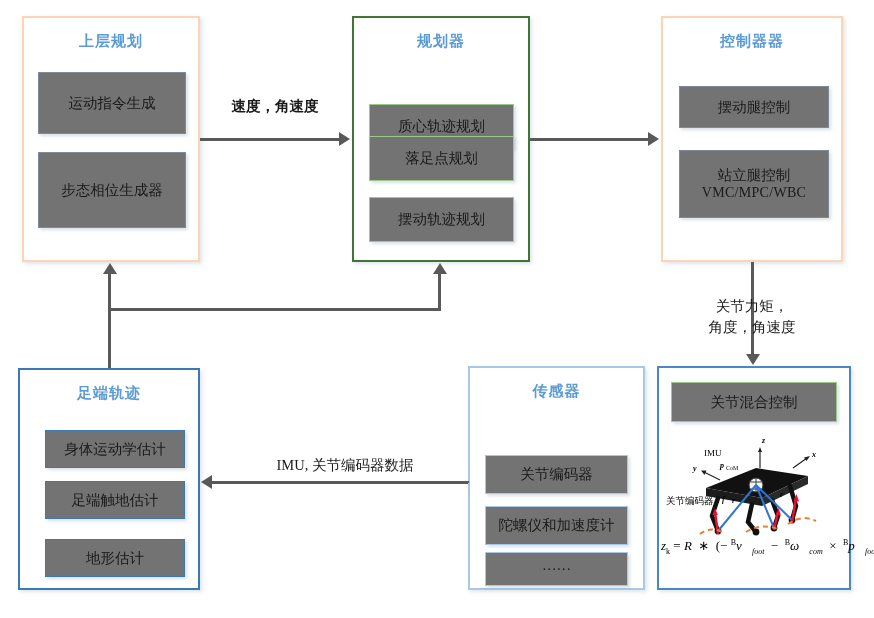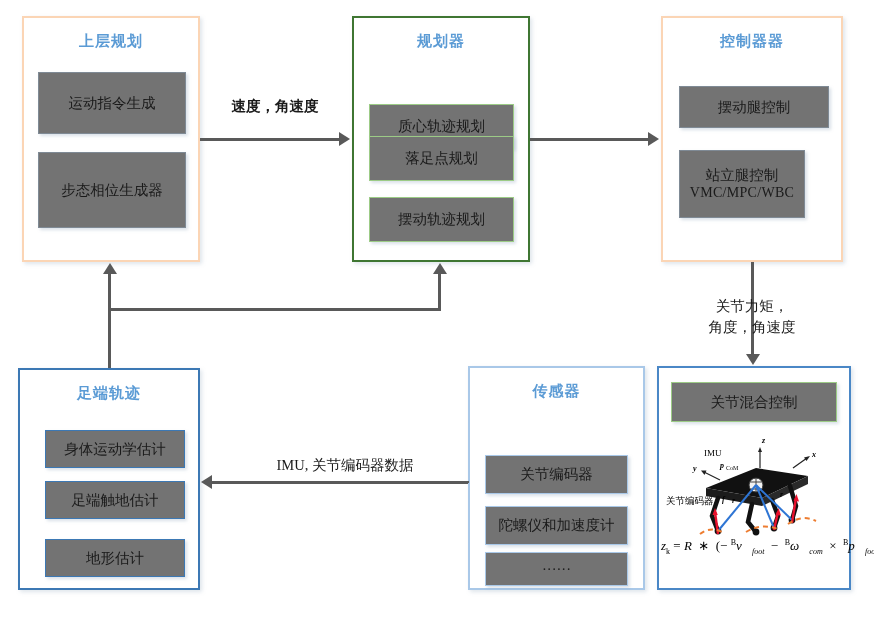--- a/index.html
+++ b/index.html
@@ -124,21 +124,21 @@
   <div class="item green" style="left:369px;top:197px;width:145px;height:45px;">
     <span>摆动轨迹规划</span>
   </div>
 
   <div class="group orange" style="left:661px;top:16px;width:182px;height:246px;">
     <div class="group-title" style="top:14px;">控制器器</div>
   </div>
   <div class="item gray" style="left:679px;top:86px;width:150px;height:42px;">
     <span>摆动腿控制</span>
   </div>
-  <div class="item gray" style="left:679px;top:150px;width:126px;height:68px;">
+  <div class="item gray" style="left:679px;top:150px;width:150px;height:68px;">
     <span>站立腿控制</span>
     <span class="ascii">VMC/MPC/WBC</span>
   </div>
 
   <div class="group blue" style="left:18px;top:368px;width:182px;height:222px;">
     <div class="group-title" style="top:14px;">足端轨迹</div>
   </div>
   <div class="item blue" style="left:45px;top:481px;width:140px;height:38px;">
     <span>足端触地估计</span>
   </div>

